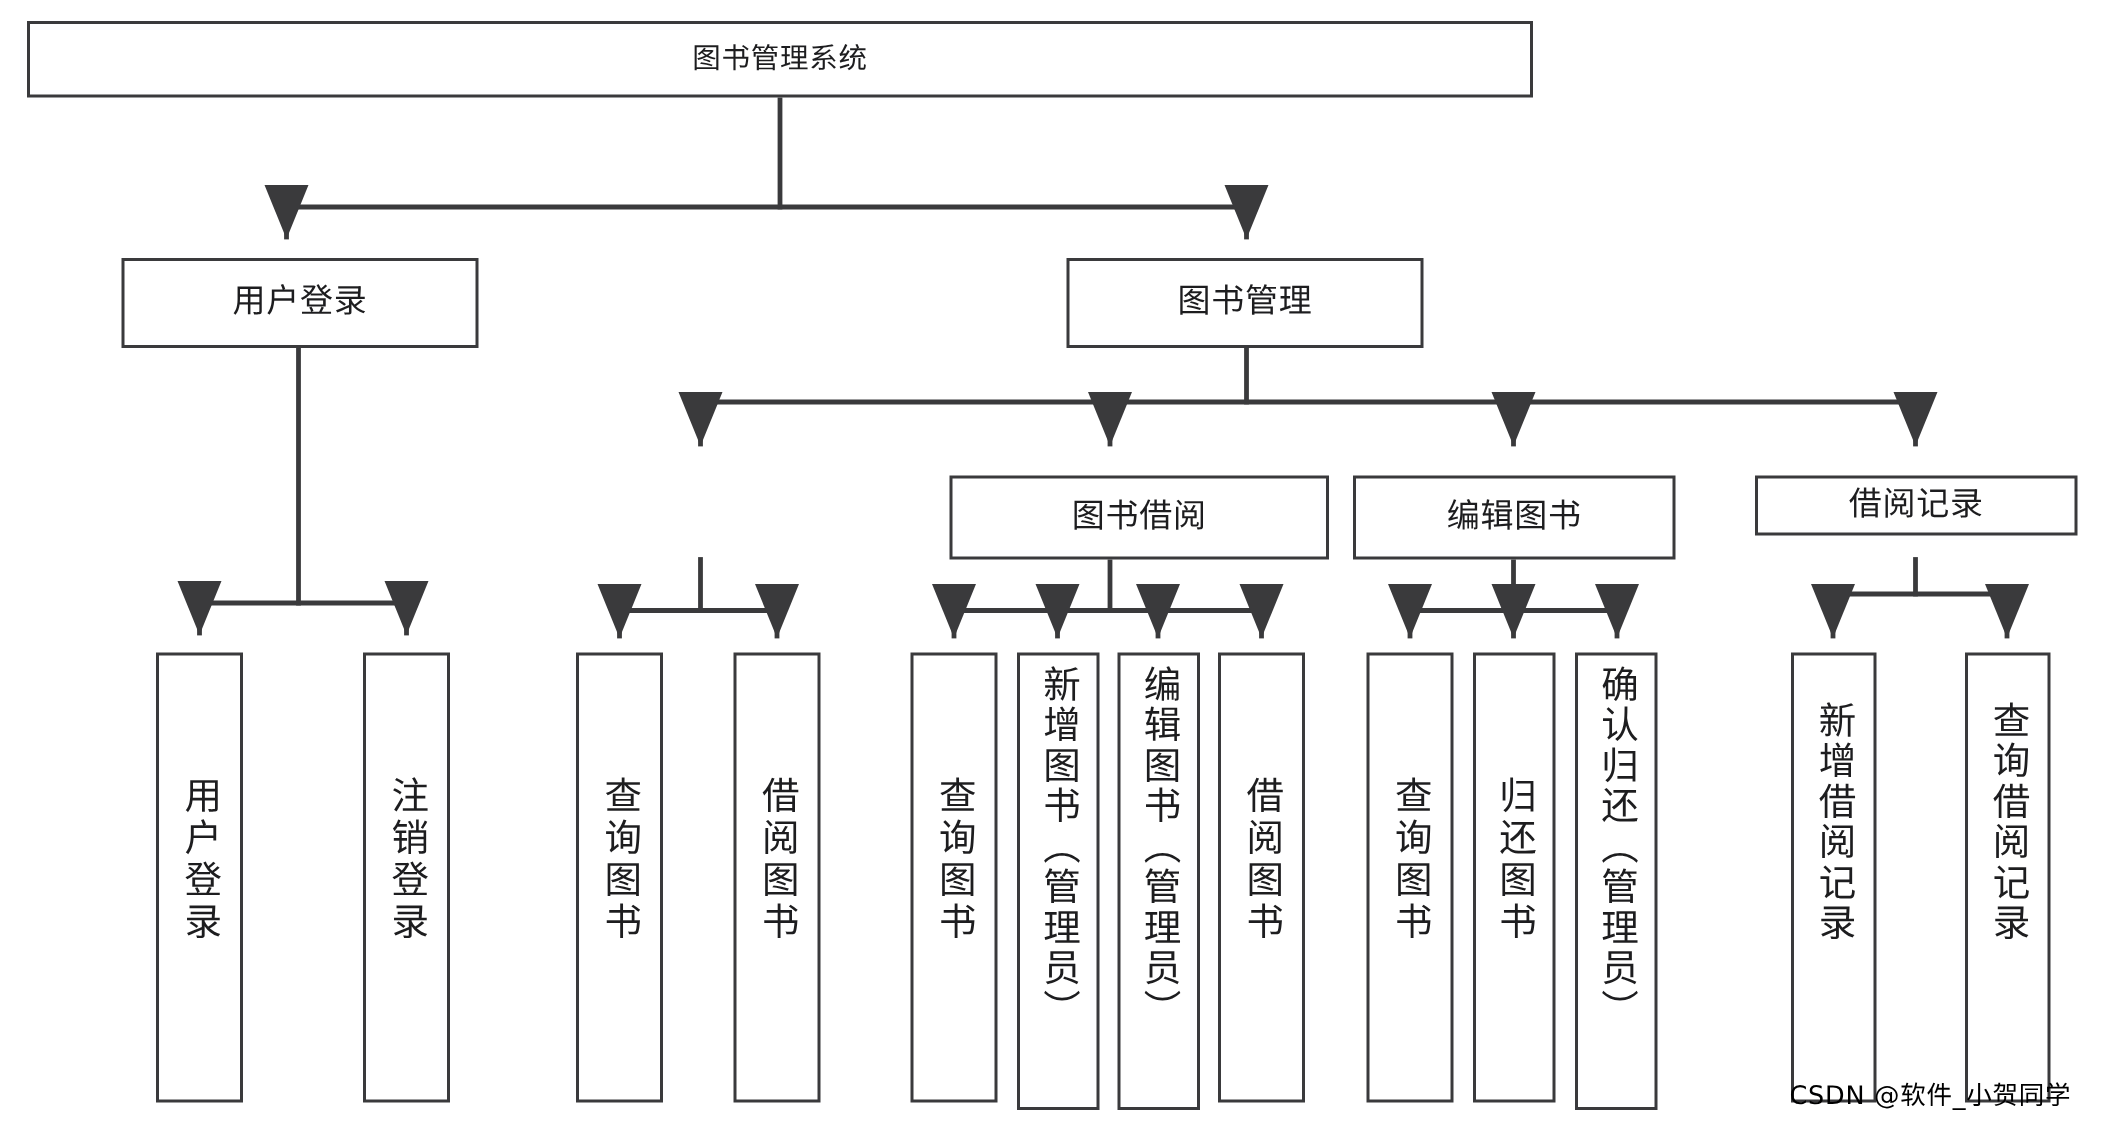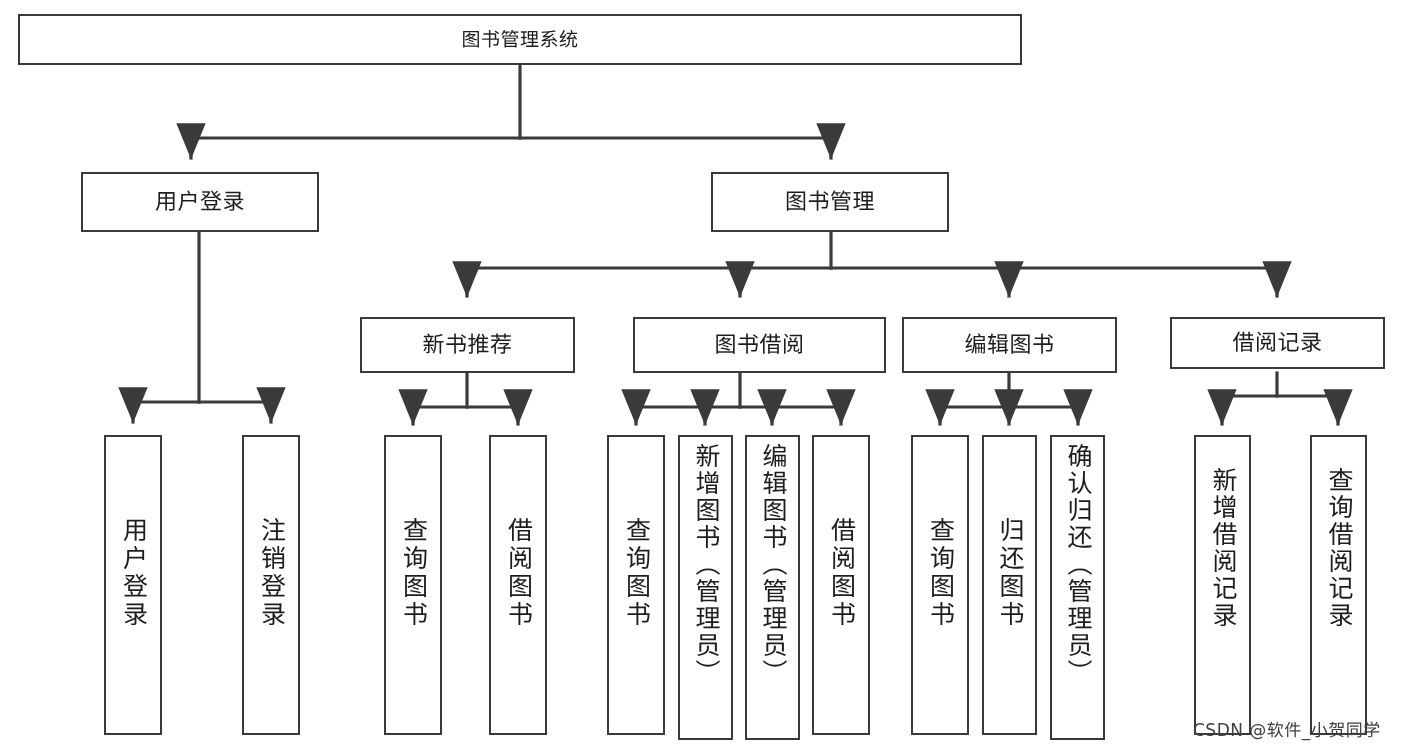--- a/index.html
+++ b/index.html
@@ -63,21 +63,21 @@
     line-height: 1;
     letter-spacing: 3px;
     text-align: center;
   }
   .node.vert.tall .node-label {
     letter-spacing: 2px;
   }
   .watermark {
     position: absolute;
     font-size: 17px;
-    color: #404040;
+    color: #000000;
     letter-spacing: 0.5px;
     white-space: pre;
     user-select: none;
   }
 </style>
 </head>
 <body>
 
 <div id="diagram-root">
 
@@ -139,33 +139,30 @@
   </div>
 
   <div class="node horiz" style="left:81px; top:172px; width:238px; height:60px;">
     <span class="node-label">用户登录</span>
   </div>
 
   <div class="node horiz" style="left:711px; top:172px; width:238px; height:60px;">
     <span class="node-label">图书管理</span>
   </div>
 
-  <div class="node horiz" style="left:360px; top:317px; width:215px; height:56px;">
-    <span class="node-label">新书推荐</span>
-  </div>
 
   <div class="node horiz" style="left:633px; top:317px; width:253px; height:56px;">
     <span class="node-label">图书借阅</span>
   </div>
 
   <div class="node horiz" style="left:902px; top:317px; width:215px; height:56px;">
     <span class="node-label">编辑图书</span>
   </div>
 
-  <div class="node horiz" style="left:1170px; top:317px; width:215px; height:52px;">
+  <div class="node horiz" style="left:1170px; top:317px; width:215px; height:40px;">
     <span class="node-label">借阅记录</span>
   </div>
 
   <div class="node vert" style="left:104px; top:435px; width:58px; height:300px; padding-top:80px;">
     <span class="node-label">用户登录</span>
   </div>
 
   <div class="node vert" style="left:242px; top:435px; width:58px; height:300px; padding-top:80px;">
     <span class="node-label">注销登录</span>
   </div>

